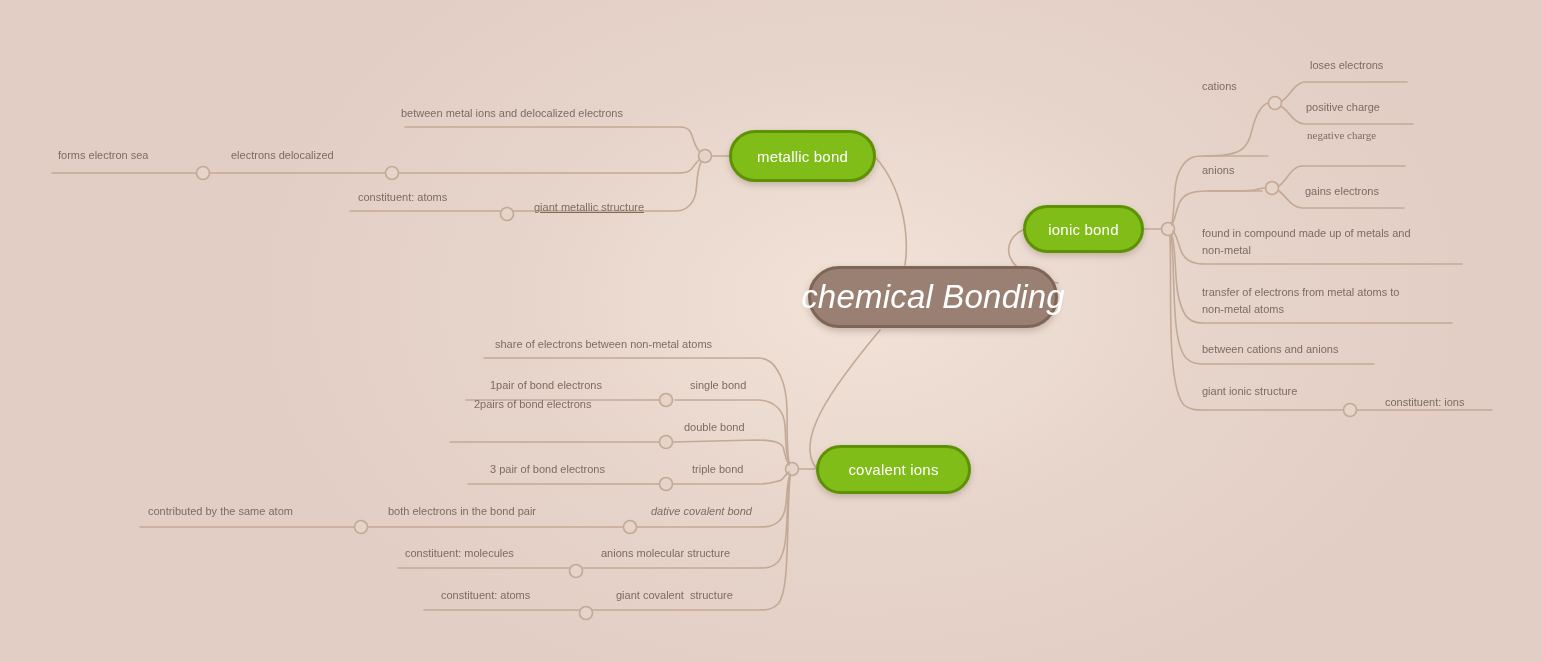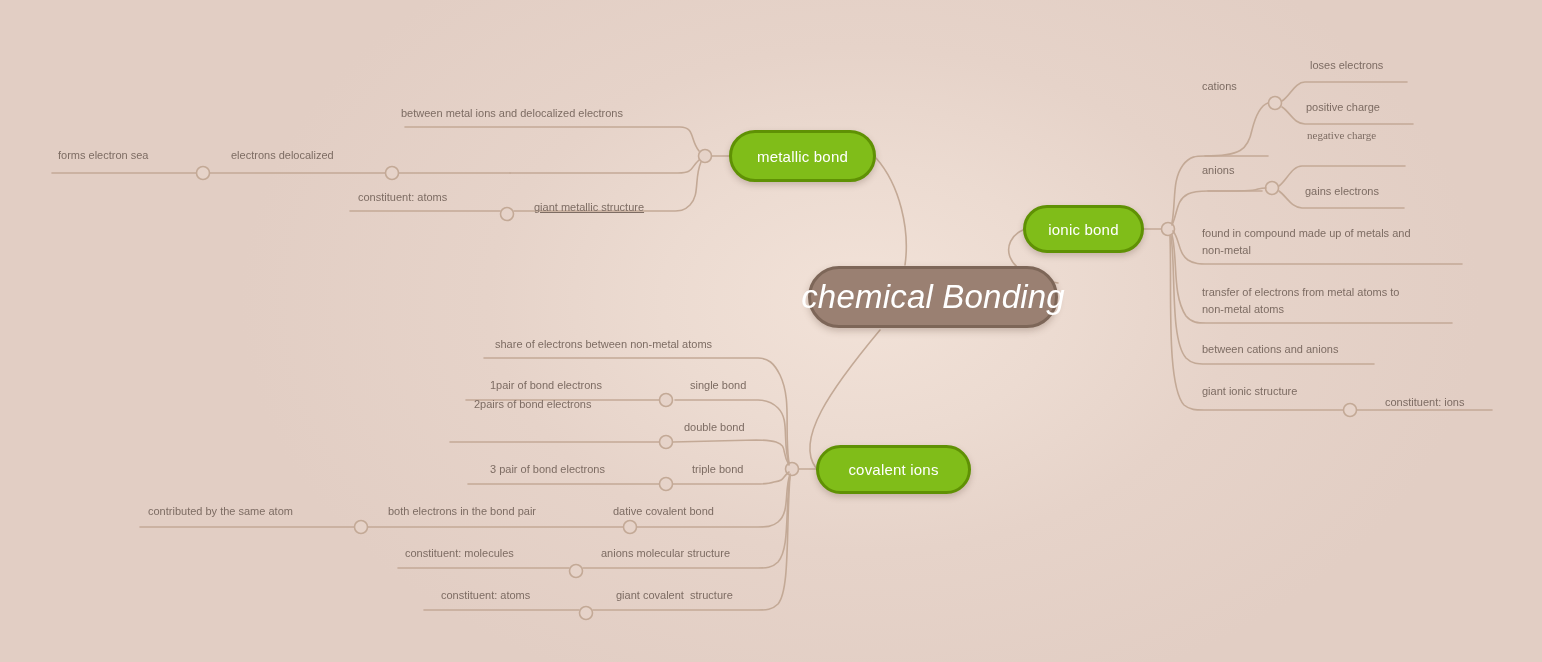--- a/index.html
+++ b/index.html
@@ -196,21 +196,21 @@
   <div class="leaf-label" style="left:1202px; top:383px;">giant ionic structure</div>
   <div class="leaf-label" style="left:1385px; top:394px;">constituent: ions</div>
 
   <div class="leaf-label" style="left:495px; top:336px;">share of electrons between non-metal atoms</div>
   <div class="leaf-label" style="left:690px; top:377px;">single bond</div>
   <div class="leaf-label" style="left:490px; top:377px;">1pair of bond electrons</div>
   <div class="leaf-label" style="left:684px; top:419px;">double bond</div>
   <div class="leaf-label" style="left:474px; top:396px;">2pairs of bond electrons</div>
   <div class="leaf-label" style="left:692px; top:461px;">triple bond</div>
   <div class="leaf-label" style="left:490px; top:461px;">3 pair of bond electrons</div>
-  <div class="leaf-label" style="left:613px; top:503px;">dative covalent bond</div>
+  <div class="leaf-label" style="left:651px; top:503px;font-style:italic;">dative covalent bond</div>
   <div class="leaf-label" style="left:388px; top:503px;">both electrons in the bond pair</div>
   <div class="leaf-label" style="left:148px; top:503px;">contributed by the same atom</div>
   <div class="leaf-label" style="left:601px; top:545px;">anions molecular structure</div>
   <div class="leaf-label" style="left:405px; top:545px;">constituent: molecules</div>
   <div class="leaf-label" style="left:616px; top:587px;">giant covalent  structure</div>
   <div class="leaf-label" style="left:441px; top:587px;">constituent: atoms</div>
 
 </div>
 
 </body></html>

